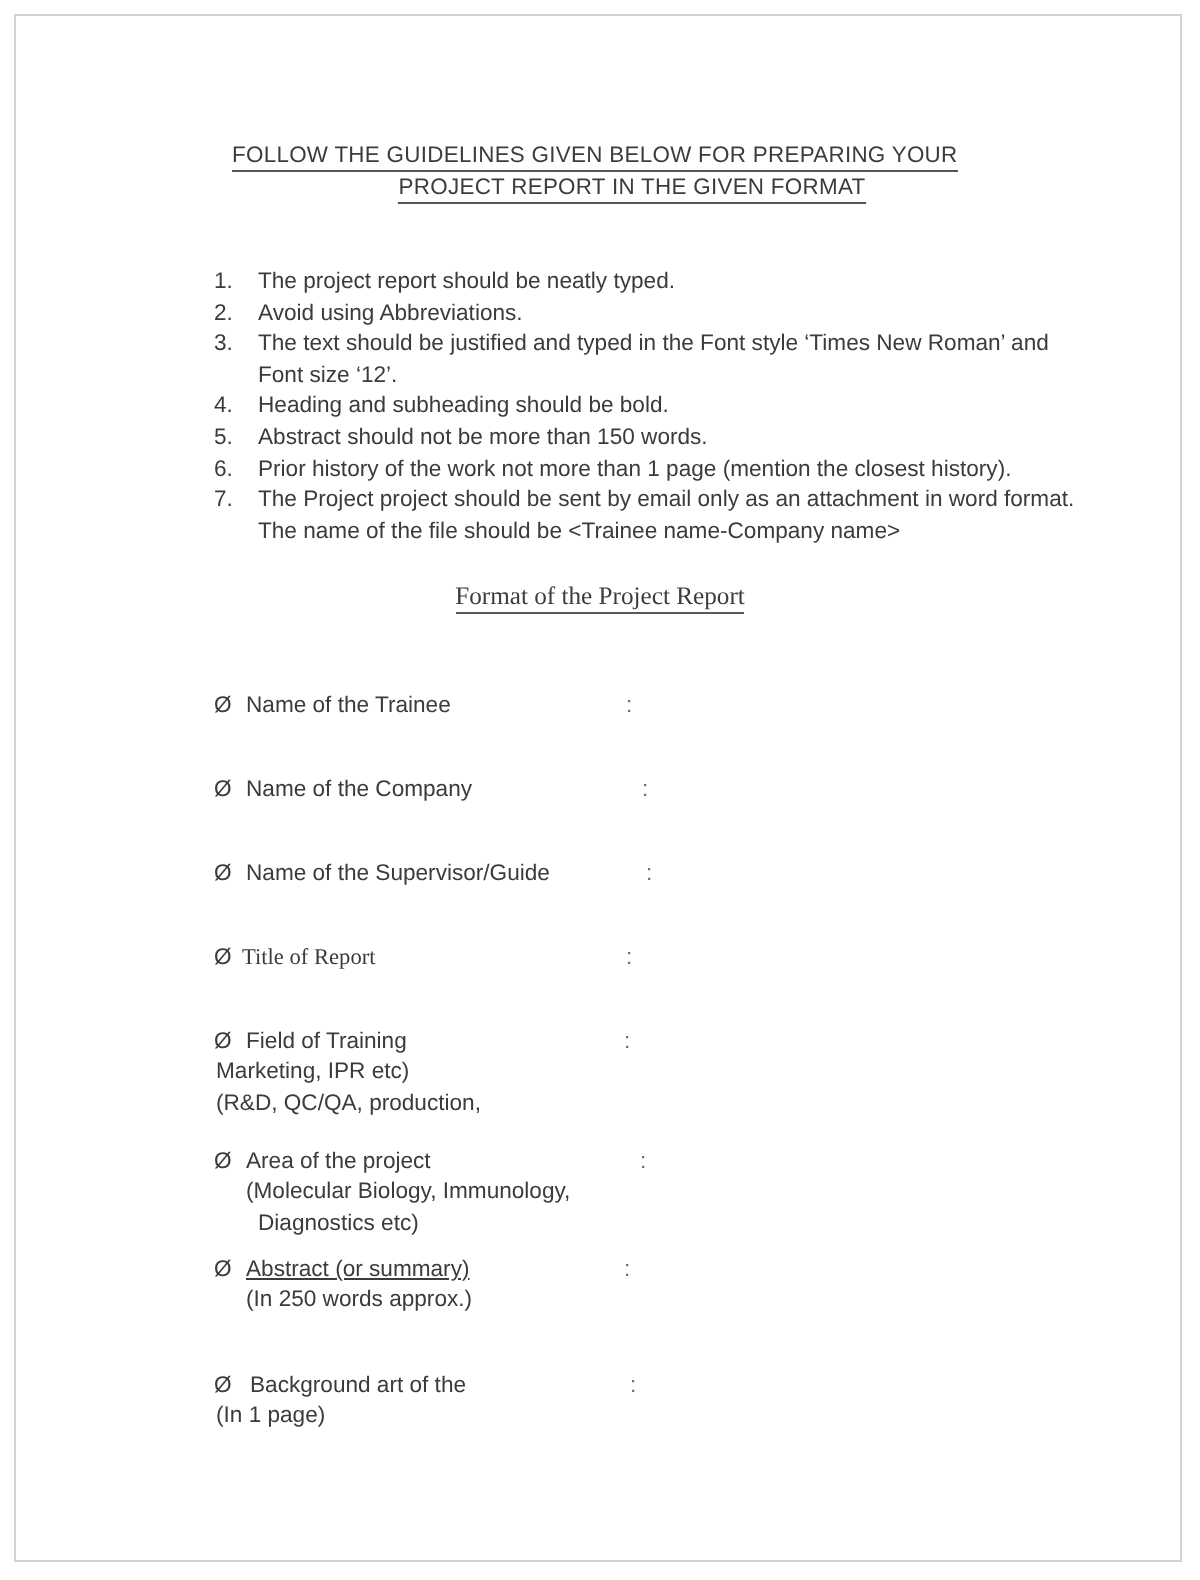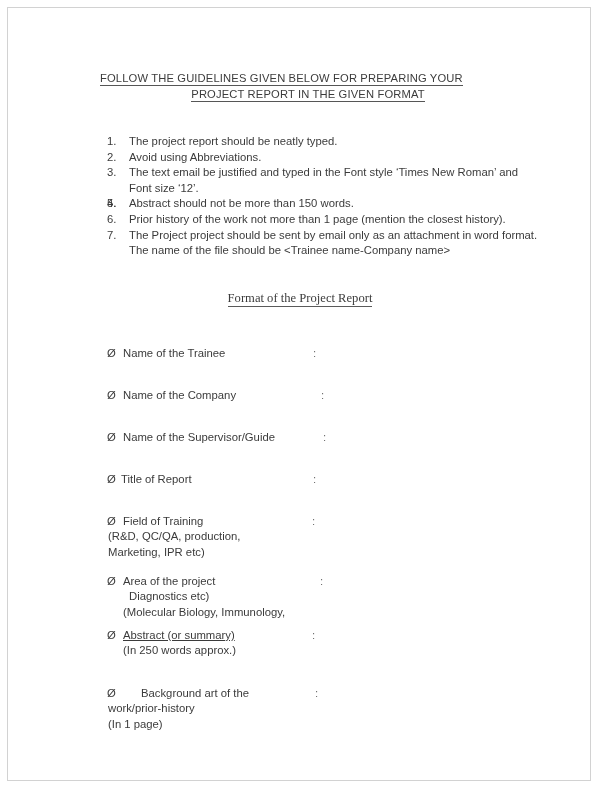--- a/index.html
+++ b/index.html
@@ -34,20 +34,21 @@
     top: 62px;
     width: 410px;
     font-size: 11.2px;
     line-height: 16px;
     color: #3c3c3c;
     letter-spacing: 0.15px;
   }
   .doc-title .tline {
     display: block;
     white-space: nowrap;
+    margin-left: 16px;
   }
   .doc-title .tline span {
     border-bottom: 1px solid #565656;
     padding-bottom: 1px;
   }
   .doc-title .tline-1 { text-align: left; }
   .doc-title .tline-2 { text-align: center; padding-left: 6px; }
 
   
   .guidelines {
@@ -137,22 +138,22 @@
 <div class="page">
 
   <div class="doc-title">
     <span class="tline tline-1"><span>FOLLOW THE GUIDELINES GIVEN BELOW FOR PREPARING YOUR</span></span>
     <span class="tline tline-2"><span>PROJECT REPORT IN THE GIVEN FORMAT</span></span>
   </div>
 
   <div class="guidelines">
       <div class="gl-item"><span class="gl-num">1.</span><span>The project report should be neatly typed.</span></div>
       <div class="gl-item"><span class="gl-num">2.</span><span>Avoid using Abbreviations.</span></div>
-      <div class="gl-item"><span class="gl-num">3.</span><span>The text email be justified and typed in the Font style ‘Times New Roman’ and</span><span class="gl-cont">Font size ‘12’.</span></div>
-      <div class="gl-item"><span class="gl-num">4.</span></div>
+      <div class="gl-item"><span class="gl-num">3.</span><span>The text should be justified and typed in the Font style ‘Times New Roman’ and</span><span class="gl-cont">Font size ‘12’.</span></div>
+      <div class="gl-item"><span class="gl-num">4.</span><span>Heading and subheading should be bold.</span></div>
       <div class="gl-item"><span class="gl-num">5.</span><span>Abstract should not be more than 150 words.</span></div>
       <div class="gl-item"><span class="gl-num">6.</span><span>Prior history of the work not more than 1 page (mention the closest history).</span></div>
       <div class="gl-item"><span class="gl-num">7.</span><span>The Project project should be sent by email only as an attachment in word format.</span><span class="gl-cont">The name of the file should be &lt;Trainee name-Company name&gt;</span></div>
     </div>
 
   <div class="section-title">
     <span>Format of the Project Report</span>
   </div>
 
   <div class="fields">
@@ -173,54 +174,53 @@
       <div class="field" style="position: absolute; left: 0px; top: 84px; width: 440px;">
         <div class="field-head">
           <span class="bullet">Ø</span>
           <span class="field-label" style="left: 16px;">Name of the Supervisor/Guide</span>
           <span class="field-colon" style="left: 216px;">:</span>
         </div>
       </div>
       <div class="field" style="position: absolute; left: 0px; top: 126px; width: 440px;">
         <div class="field-head">
           <span class="bullet">Ø</span>
-          <span class="field-label" style="left: 14px;">Title of Report</span>
+          <span class="field-label" style="left: 14px; font-family: Liberation Serif, serif;">Title of Report</span>
           <span class="field-colon" style="left: 206px;">:</span>
         </div>
       </div>
       <div class="field" style="position: absolute; left: 0px; top: 168px; width: 440px;">
         <div class="field-head">
           <span class="bullet">Ø</span>
           <span class="field-label" style="left: 16px; text-align: center;">Field of Training</span>
           <span class="field-colon" style="left: 205px;">:</span>
         </div>
+        <span class="field-sub" style="padding-left: 1px;">Marketing, IPR etc)</span>
         <span class="field-sub" style="padding-left: 1px;">(R&amp;D, QC/QA, production,</span>
-        <span class="field-sub" style="padding-left: 1px;">Marketing, IPR etc)</span>
       </div>
       <div class="field" style="position: absolute; left: 0px; top: 228px; width: 440px;">
         <div class="field-head">
           <span class="bullet">Ø</span>
           <span class="field-label" style="left: 16px;">Area of the project</span>
           <span class="field-colon" style="left: 213px;">:</span>
         </div>
+        <span class="field-sub" style="padding-left: 16px;">(Molecular Biology, Immunology,</span>
         <span class="field-sub" style="padding-left: 22px;">Diagnostics etc)</span>
-        <span class="field-sub" style="padding-left: 16px;">(Molecular Biology, Immunology,</span>
       </div>
       <div class="field" style="position: absolute; left: 0px; top: 282px; width: 440px;">
         <div class="field-head">
           <span class="bullet">Ø</span>
           <span class="field-label" style="left: 16px; text-decoration: underline;">Abstract (or summary)</span>
           <span class="field-colon" style="left: 205px;">:</span>
         </div>
         <span class="field-sub" style="padding-left: 16px;">(In 250 words approx.)</span>
       </div>
       <div class="field" style="position: absolute; left: 0px; top: 340px; width: 440px;">
         <div class="field-head">
           <span class="bullet">Ø</span>
-          <span class="field-label" style="left: 34px;">Background art of the</span>
+          <span class="field-label" style="left: 18px;">Background art of the</span>
           <span class="field-colon" style="left: 208px;">:</span>
         </div>
-        <span class="field-sub" style="padding-left: 1px;">work/prior-history</span>
         <span class="field-sub" style="padding-left: 1px;">(In 1 page)</span>
       </div>
     </div>
 
 </div>
 
 </body></html>

